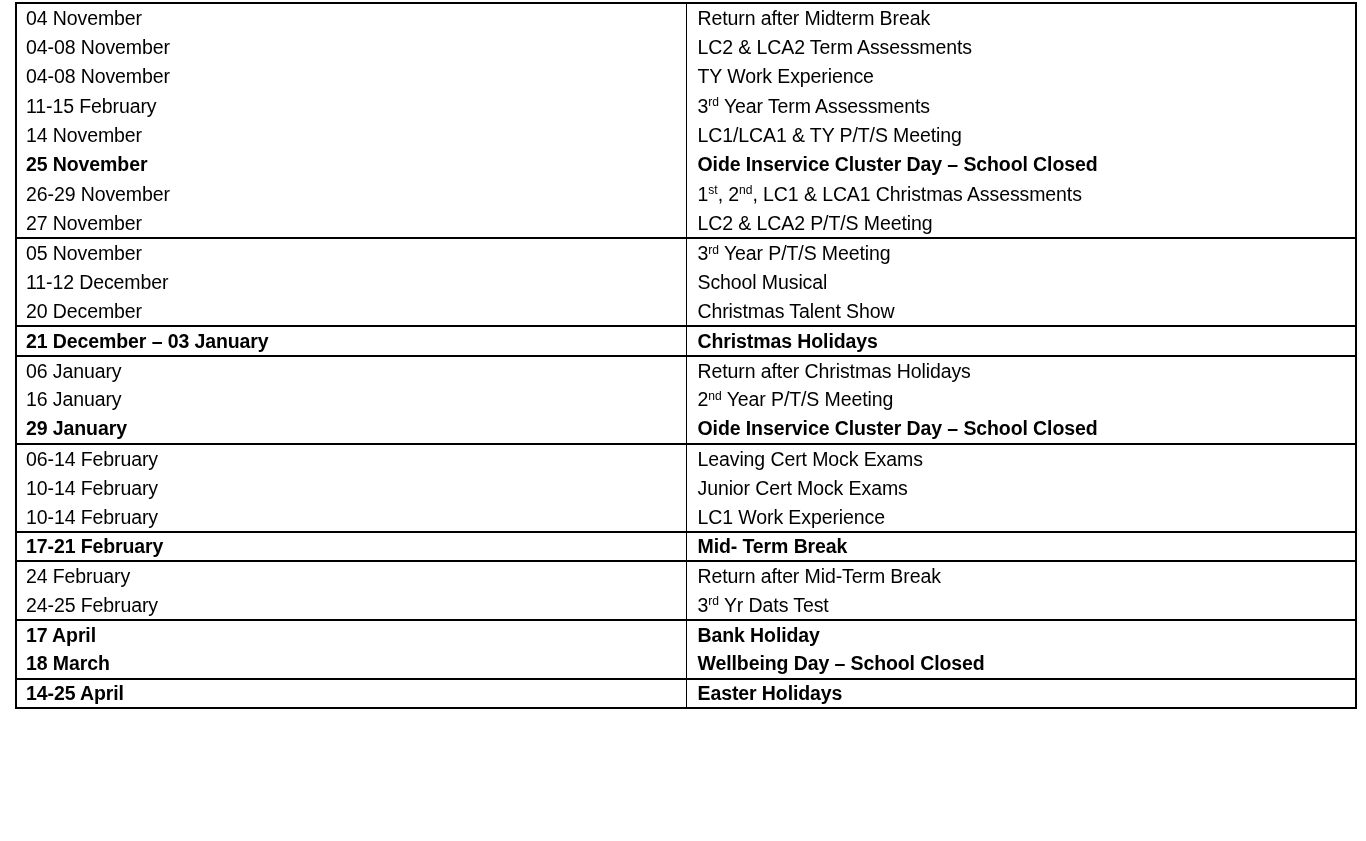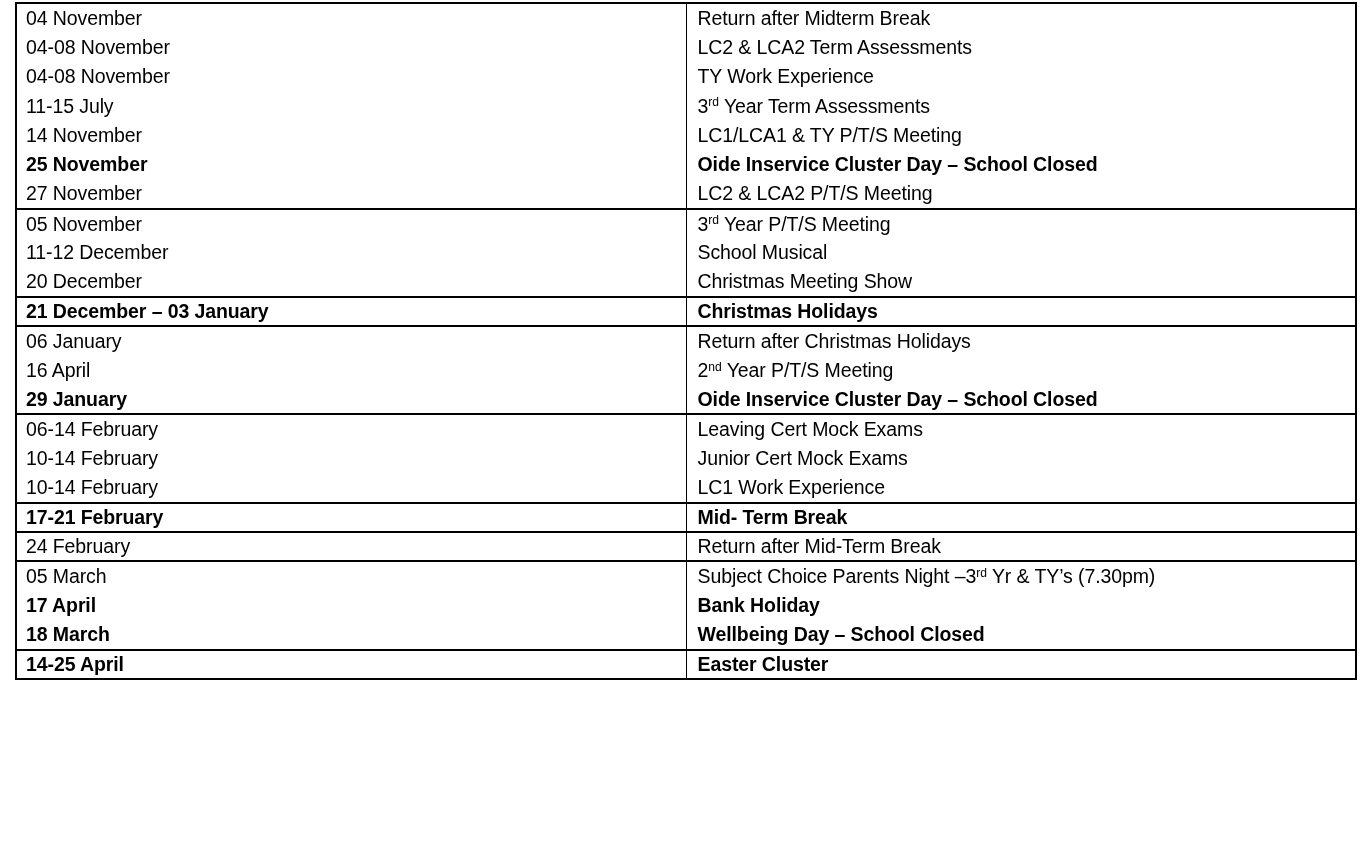--- a/index.html
+++ b/index.html
@@ -92,63 +92,67 @@
         </tr>
         <tr class="cal-row">
           <td class="cell date-cell">04-08 November</td>
           <td class="cell event-cell">LC2 &amp; LCA2 Term Assessments</td>
         </tr>
         <tr class="cal-row">
           <td class="cell date-cell">04-08 November</td>
           <td class="cell event-cell">TY Work Experience</td>
         </tr>
         <tr class="cal-row">
-          <td class="cell date-cell">11-15 July</td>
+          <td class="cell date-cell">11-15 February</td>
           <td class="cell event-cell">3<sup>rd</sup> Year Term Assessments</td>
         </tr>
         <tr class="cal-row">
           <td class="cell date-cell">14 November</td>
           <td class="cell event-cell">LC1/LCA1 &amp; TY P/T/S Meeting</td>
         </tr>
         <tr class="cal-row is-bold">
           <td class="cell date-cell">25 November</td>
           <td class="cell event-cell">Oide Inservice Cluster Day – School Closed</td>
         </tr>
         <tr class="cal-row">
+          <td class="cell date-cell">26-29 November</td>
+          <td class="cell event-cell">1<sup>st</sup>, 2<sup>nd</sup>, LC1 &amp; LCA1 Christmas Assessments</td>
+        </tr>
+        <tr class="cal-row">
           <td class="cell date-cell">27 November</td>
           <td class="cell event-cell">LC2 &amp; LCA2 P/T/S Meeting</td>
         </tr>
       </tbody>
       <tbody class="group">
         <tr class="cal-row">
           <td class="cell date-cell">05 November</td>
           <td class="cell event-cell">3<sup>rd</sup> Year P/T/S Meeting</td>
         </tr>
         <tr class="cal-row">
           <td class="cell date-cell">11-12 December</td>
           <td class="cell event-cell">School Musical</td>
         </tr>
         <tr class="cal-row">
           <td class="cell date-cell">20 December</td>
-          <td class="cell event-cell">Christmas Meeting Show</td>
+          <td class="cell event-cell">Christmas Talent Show</td>
         </tr>
       </tbody>
       <tbody class="group">
         <tr class="cal-row is-bold">
           <td class="cell date-cell">21 December – 03 January</td>
           <td class="cell event-cell">Christmas Holidays</td>
         </tr>
       </tbody>
       <tbody class="group">
         <tr class="cal-row">
           <td class="cell date-cell">06 January</td>
           <td class="cell event-cell">Return after Christmas Holidays</td>
         </tr>
         <tr class="cal-row">
-          <td class="cell date-cell">16 April</td>
+          <td class="cell date-cell">16 January</td>
           <td class="cell event-cell">2<sup>nd</sup> Year P/T/S Meeting</td>
         </tr>
         <tr class="cal-row is-bold">
           <td class="cell date-cell">29 January</td>
           <td class="cell event-cell">Oide Inservice Cluster Day – School Closed</td>
         </tr>
       </tbody>
       <tbody class="group">
         <tr class="cal-row">
           <td class="cell date-cell">06-14 February</td>
@@ -167,35 +171,35 @@
         <tr class="cal-row is-bold">
           <td class="cell date-cell">17-21 February</td>
           <td class="cell event-cell">Mid- Term Break</td>
         </tr>
       </tbody>
       <tbody class="group">
         <tr class="cal-row">
           <td class="cell date-cell">24 February</td>
           <td class="cell event-cell">Return after Mid-Term Break</td>
         </tr>
-      </tbody>
-      <tbody class="group">
-        <tr class="cal-row">
-          <td class="cell date-cell">05 March</td>
-          <td class="cell event-cell">Subject Choice Parents Night –3<sup>rd</sup> Yr &amp; TY’s (7.30pm)</td>
-        </tr>
+        <tr class="cal-row">
+          <td class="cell date-cell">24-25 February</td>
+          <td class="cell event-cell">3<sup>rd</sup> Yr Dats Test</td>
+        </tr>
+      </tbody>
+      <tbody class="group">
         <tr class="cal-row is-bold">
           <td class="cell date-cell">17 April</td>
           <td class="cell event-cell">Bank Holiday</td>
         </tr>
         <tr class="cal-row is-bold">
           <td class="cell date-cell">18 March</td>
           <td class="cell event-cell">Wellbeing Day – School Closed</td>
         </tr>
       </tbody>
       <tbody class="group">
         <tr class="cal-row is-bold">
           <td class="cell date-cell">14-25 April</td>
-          <td class="cell event-cell">Easter Cluster</td>
+          <td class="cell event-cell">Easter Holidays</td>
         </tr>
       </tbody>
     </table>
 </div>
 
 </body></html>

